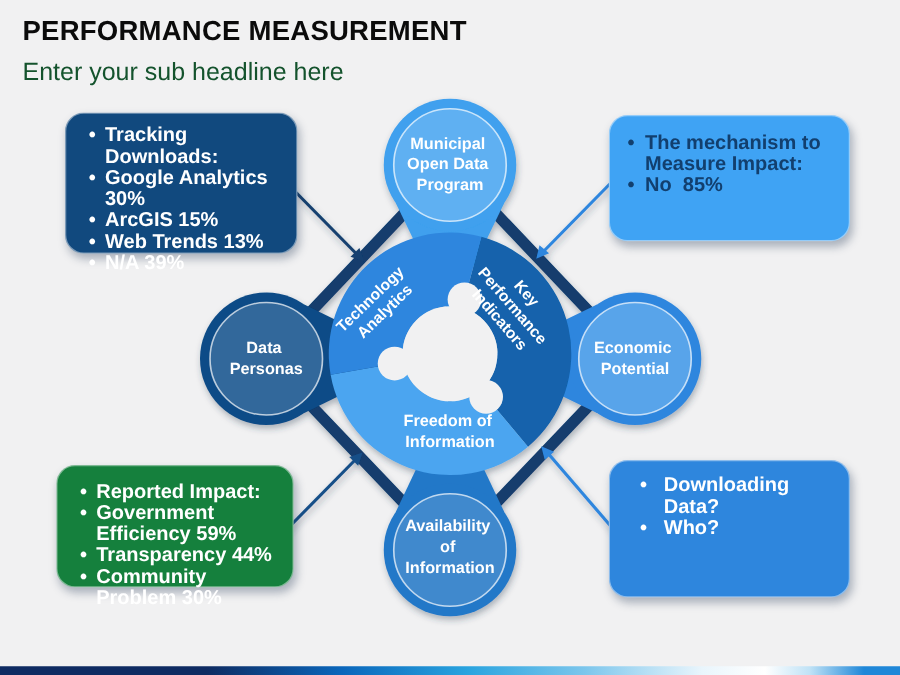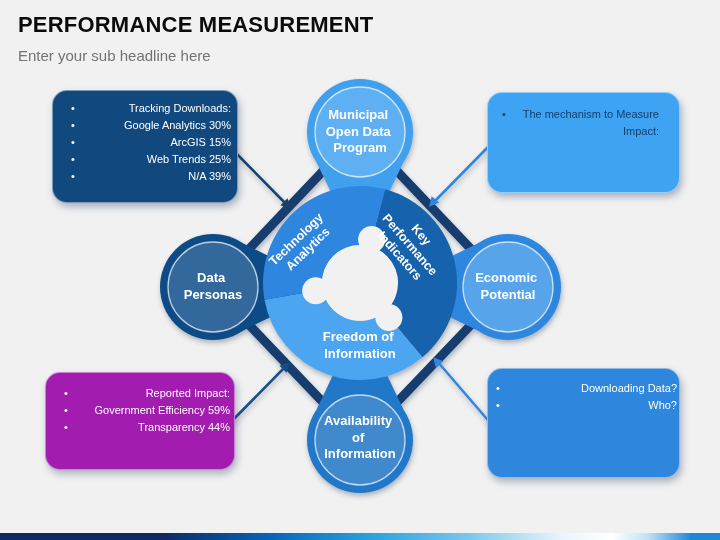--- a/index.html
+++ b/index.html
@@ -3,39 +3,38 @@
 <meta charset="utf-8">
 <style>
   html,body{margin:0;padding:0;}
   .slide{
     position:relative;width:720px;height:540px;overflow:hidden;
     background:#f1f1f2;
     font-family:"Liberation Sans",sans-serif;
   }
   .titleblock{position:absolute;left:18px;top:12px;z-index:3;}
   .title{font-size:22px;font-weight:700;color:#0b0b0b;letter-spacing:.2px;margin:0;}
-  .subtitle{font-size:15px;color:#737373;margin-top:9px;}
+  .subtitle{font-size:20px;color:#14532d;margin-top:9px;}
   .diagram-svg{position:absolute;left:0;top:0;z-index:1;}
   .callout{
     position:absolute;z-index:2;border-radius:15px;
-    color:#fff;font-size:11px;font-weight:400;line-height:17px;
+    color:#fff;font-size:16px;font-weight:700;line-height:17px;
     border:1px solid rgba(255,255,255,.45);
     box-shadow:2px 4px 7px rgba(40,60,90,.35);
     box-sizing:border-box;
-    text-align:right;
   }
   .callout ul{list-style:none;margin:0;padding:0;}
   .callout li{position:relative;padding-left:17px;white-space:pre-wrap;}
   .callout li::before{content:"\2022";position:absolute;left:4px;}
   .co-tl{left:52px;top:90px;width:186px;height:113px;background:#11497e;padding:9px 6px 0 14px;}
   .co-tr{left:487px;top:92px;width:193px;height:101px;background:#3fa3f4;color:#123f6e;padding:13px 20px 0 12px;}
   .co-tr li{padding-left:16px;}
   .co-tr li::before{left:2px;}
-  .co-bl{left:45px;top:372px;width:190px;height:98px;background:#a21caf;padding:12px 4px 16px 14px;}
-  .co-br{left:487px;top:368px;width:193px;height:110px;background:#2e86dd;padding:11px 2px 0 4px;}
+  .co-bl{left:45px;top:372px;width:190px;height:98px;background:#15803d;padding:12px 4px 16px 14px;}
+  .co-br{left:487px;top:368px;width:193px;height:110px;background:#2e86dd;padding:11px 2px 0 20px;}
   .co-br li{padding-left:23px;}
   .co-br li::before{left:4px;}
   .svgtext{fill:#ffffff;font-weight:700;font-family:"Liberation Sans",sans-serif;}
   .footer-bar{
     position:absolute;left:0;bottom:0;width:720px;height:7px;z-index:3;
     background:linear-gradient(90deg,#0e2b62 0%,#0e2b62 23%,#0a66bb 38%,#2aa4df 52%,#7cc6ec 65%,#e9f5fc 78%,#ffffff 85%,#bfe2f6 90%,#1f87d8 96%,#1f87d8 100%);
   }
 </style>
 </head>
 <body>
@@ -143,36 +142,38 @@
         </text>
       </g>
     </g>
   </svg>
 
   <div class="callout co-tl">
     <ul>
       <li>Tracking Downloads:</li>
       <li>Google Analytics 30%</li>
       <li>ArcGIS 15%</li>
-      <li>Web Trends 25%</li>
+      <li>Web Trends 13%</li>
       <li>N/A 39%</li>
     </ul>
   </div>
 
   <div class="callout co-tr">
     <ul>
       <li>The mechanism to Measure Impact:</li>
+      <li>No  85%</li>
     </ul>
   </div>
 
   <div class="callout co-bl">
     <ul>
       <li>Reported Impact:</li>
       <li>Government Efficiency 59%</li>
       <li>Transparency 44%</li>
+      <li>Community Problem 30%</li>
     </ul>
   </div>
 
   <div class="callout co-br">
     <ul>
       <li>Downloading Data?</li>
       <li>Who?</li>
     </ul>
   </div>
 

